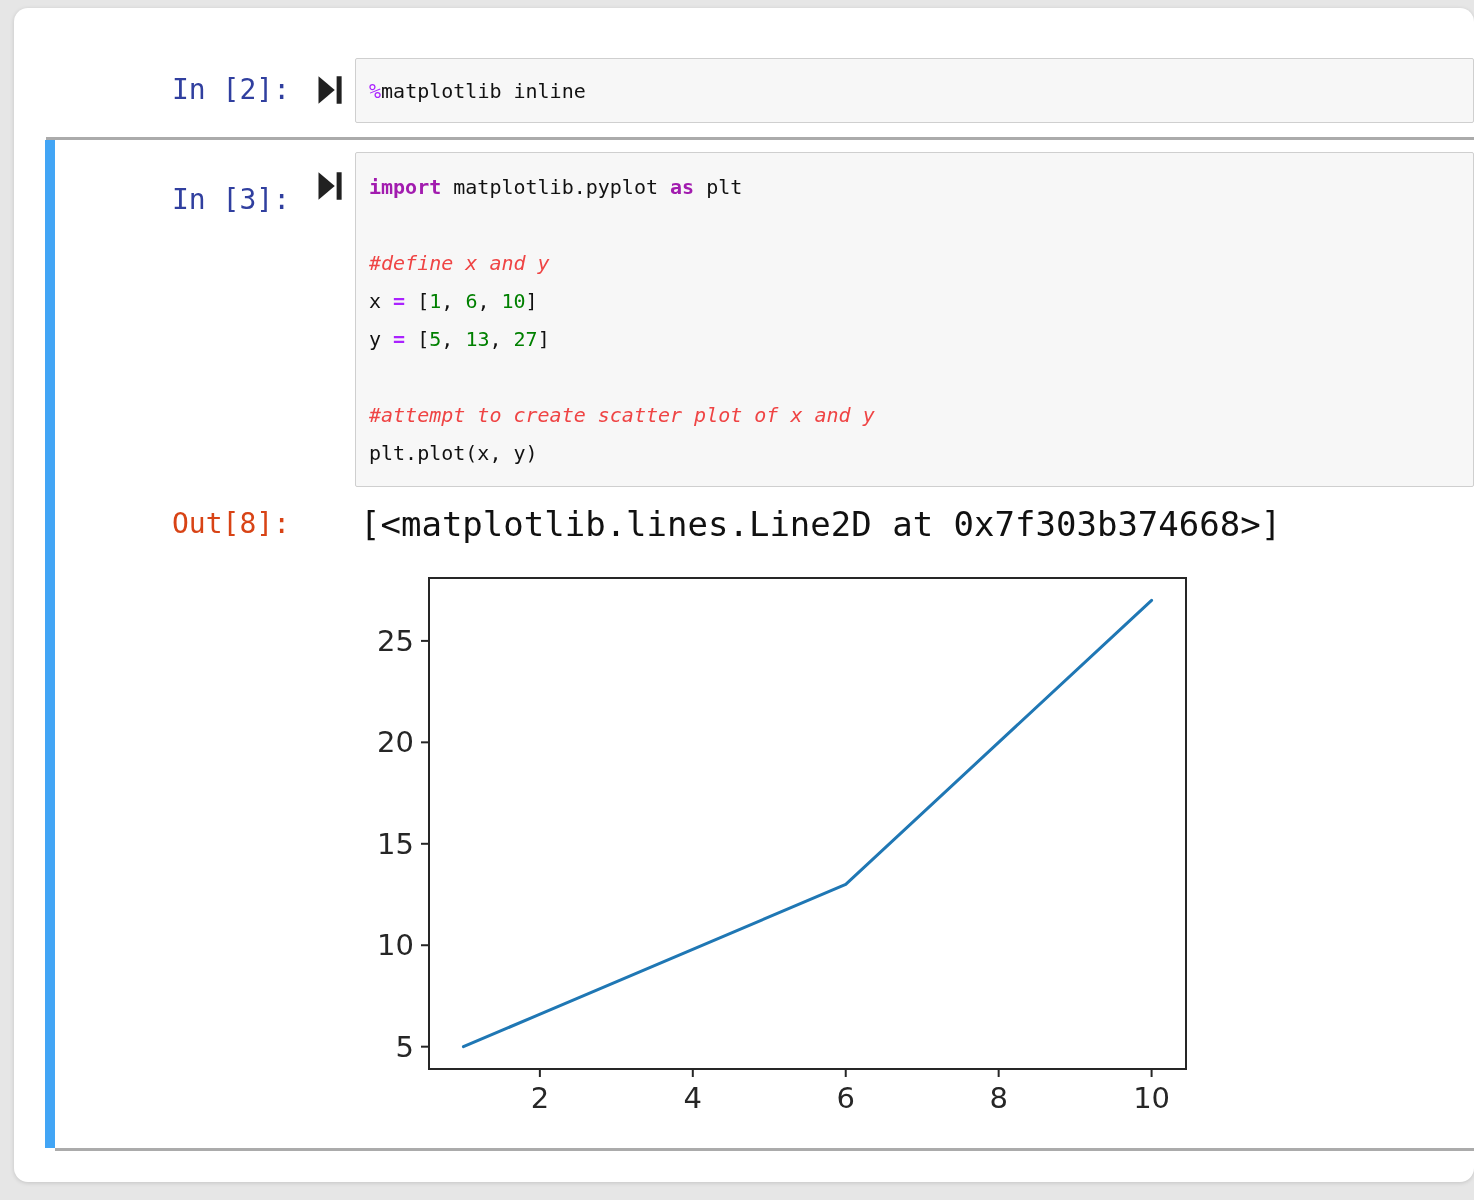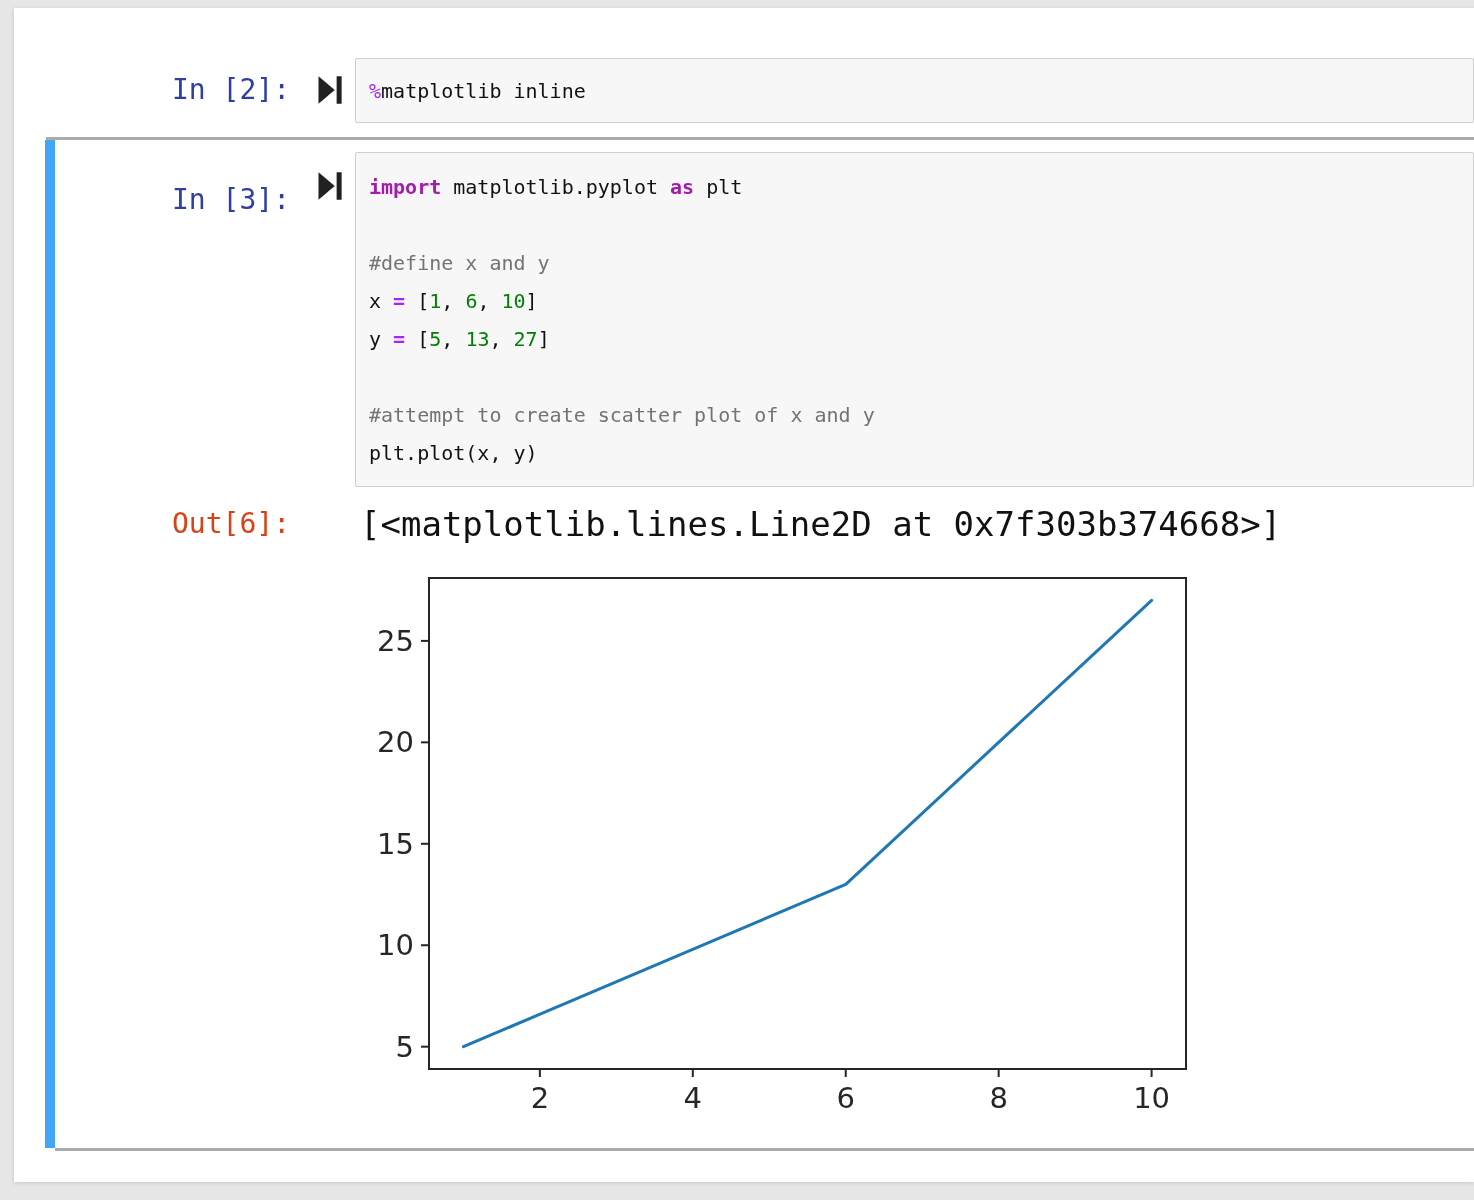--- a/index.html
+++ b/index.html
@@ -6,20 +6,21 @@
   body{
     width:1474px;height:1200px;
     background:#e6e6e6;
     font-family:"DejaVu Sans Mono","Liberation Mono",monospace;
     position:relative;overflow:hidden;
   }
   .panel{
     position:absolute;left:14px;top:8px;width:1460px;height:1174px;
     background:#ffffff;
     box-shadow:0 1px 4px rgba(0,0,0,0.15);
+    border-radius:14px;
   }
   
   .prompt{
     position:absolute;left:30px;width:246px;height:38px;
     text-align:right;font-size:28px;line-height:38px;
     white-space:pre;
   }
   .prompt.in{color:#303f9f;}
   .prompt.out{color:#d84315;}
   
@@ -34,21 +35,21 @@
   .code{
     margin:0;padding:13px 0 0 13px;
     font-family:"DejaVu Sans Mono","Liberation Mono",monospace;
     font-size:20px;line-height:38px;color:#111111;
     white-space:pre;
   }
   .cl{height:38px;}
   .tok-plain{color:#111111;}
   .tok-keyword{color:#a21caf;font-weight:bold;}
   .tok-number{color:#008000;}
-  .tok-comment{color:#737373;}
+  .tok-comment{color:#ef4444;font-style:italic;}
   .tok-operator{color:#aa22ff;font-weight:bold;}
   .tok-magic{color:#aa22ff;}
   
   .sel-top{position:absolute;left:32px;right:0;top:129px;height:3px;background:#ababab;}
   .sel-bar{position:absolute;left:31px;top:132px;width:10px;height:1008px;background:#42a5f5;}
   .sel-bottom{position:absolute;left:41px;right:0;top:1140px;height:3px;background:#ababab;}
   
   .outtext{
     position:absolute;left:346px;top:497px;height:38px;
     font-size:34px;line-height:38px;color:#111111;white-space:pre;
@@ -82,21 +83,21 @@
     <div class="runicon" style="top:163px">
       <svg viewBox="0 0 20 24">
         <polygon points="0,1 13,12 0,23" fill="#212121"></polygon>
         <rect x="14.5" y="1" width="4" height="22" fill="#212121"></rect>
       </svg>
     </div>
     <div class="inputbox" style="top:144px;height:335px">
       <pre class="code" style="padding-top:15px"><div class="cl"><span class="tok-keyword">import</span><span class="tok-plain"> matplotlib.pyplot </span><span class="tok-keyword">as</span><span class="tok-plain"> plt</span></div><div class="cl">&nbsp;</div><div class="cl"><span class="tok-comment">#define x and y</span></div><div class="cl"><span class="tok-plain">x </span><span class="tok-operator">=</span><span class="tok-plain"> [</span><span class="tok-number">1</span><span class="tok-plain">, </span><span class="tok-number">6</span><span class="tok-plain">, </span><span class="tok-number">10</span><span class="tok-plain">]</span></div><div class="cl"><span class="tok-plain">y </span><span class="tok-operator">=</span><span class="tok-plain"> [</span><span class="tok-number">5</span><span class="tok-plain">, </span><span class="tok-number">13</span><span class="tok-plain">, </span><span class="tok-number">27</span><span class="tok-plain">]</span></div><div class="cl">&nbsp;</div><div class="cl"><span class="tok-comment">#attempt to create scatter plot of x and y</span></div><div class="cl"><span class="tok-plain">plt.plot(x, y)</span></div></pre>
     </div>
 
-    <div class="prompt out" style="top:497px">Out[6]:</div>
+    <div class="prompt out" style="top:497px">Out[8]:</div>
     <div class="outtext">[&lt;matplotlib.lines.Line2D at 0x7f303b374668&gt;]</div>
 
     <svg class="figure" id="chart-svg" width="850" height="560" viewBox="0 0 850 560">
         <rect x="56" y="15" width="757" height="491" fill="#ffffff" stroke="#262626" stroke-width="2"></rect>
         <line x1="166.8737373737374" y1="506" x2="166.8737373737374" y2="514" stroke="#262626" stroke-width="2"></line>
         <text x="166.8737373737374" y="523" text-anchor="middle" dominant-baseline="hanging" fill="#262626" font-size="29" font-family="&quot;DejaVu Sans&quot;,&quot;Liberation Sans&quot;,sans-serif">2</text>
         <line x1="319.80303030303037" y1="506" x2="319.80303030303037" y2="514" stroke="#262626" stroke-width="2"></line>
         <text x="319.80303030303037" y="523" text-anchor="middle" dominant-baseline="hanging" fill="#262626" font-size="29" font-family="&quot;DejaVu Sans&quot;,&quot;Liberation Sans&quot;,sans-serif">4</text>
         <line x1="472.7323232323233" y1="506" x2="472.7323232323233" y2="514" stroke="#262626" stroke-width="2"></line>
         <text x="472.7323232323233" y="523" text-anchor="middle" dominant-baseline="hanging" fill="#262626" font-size="29" font-family="&quot;DejaVu Sans&quot;,&quot;Liberation Sans&quot;,sans-serif">6</text>

